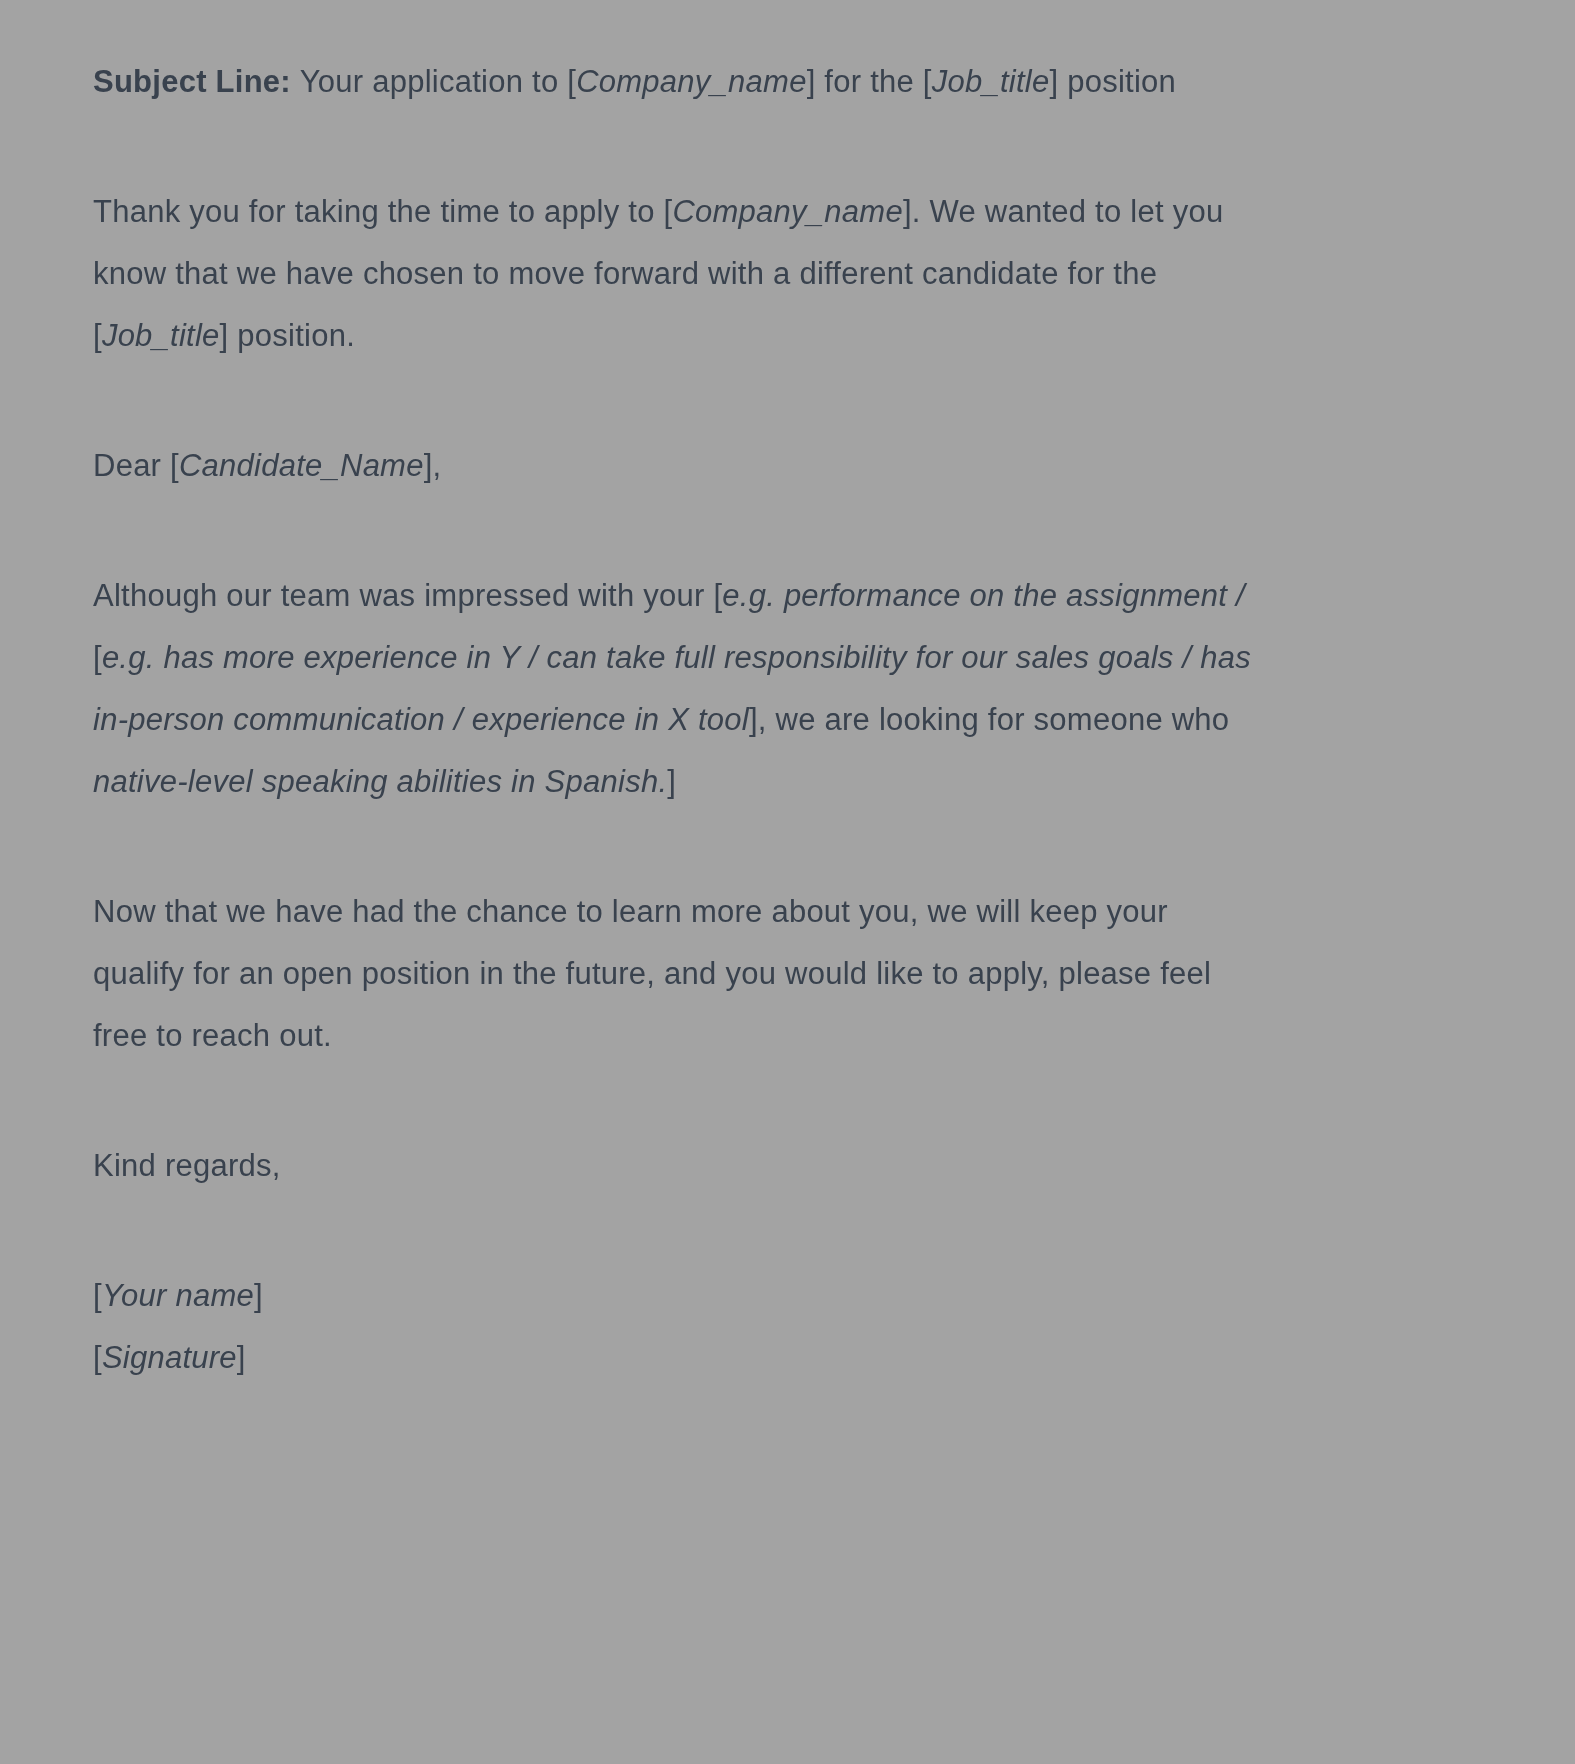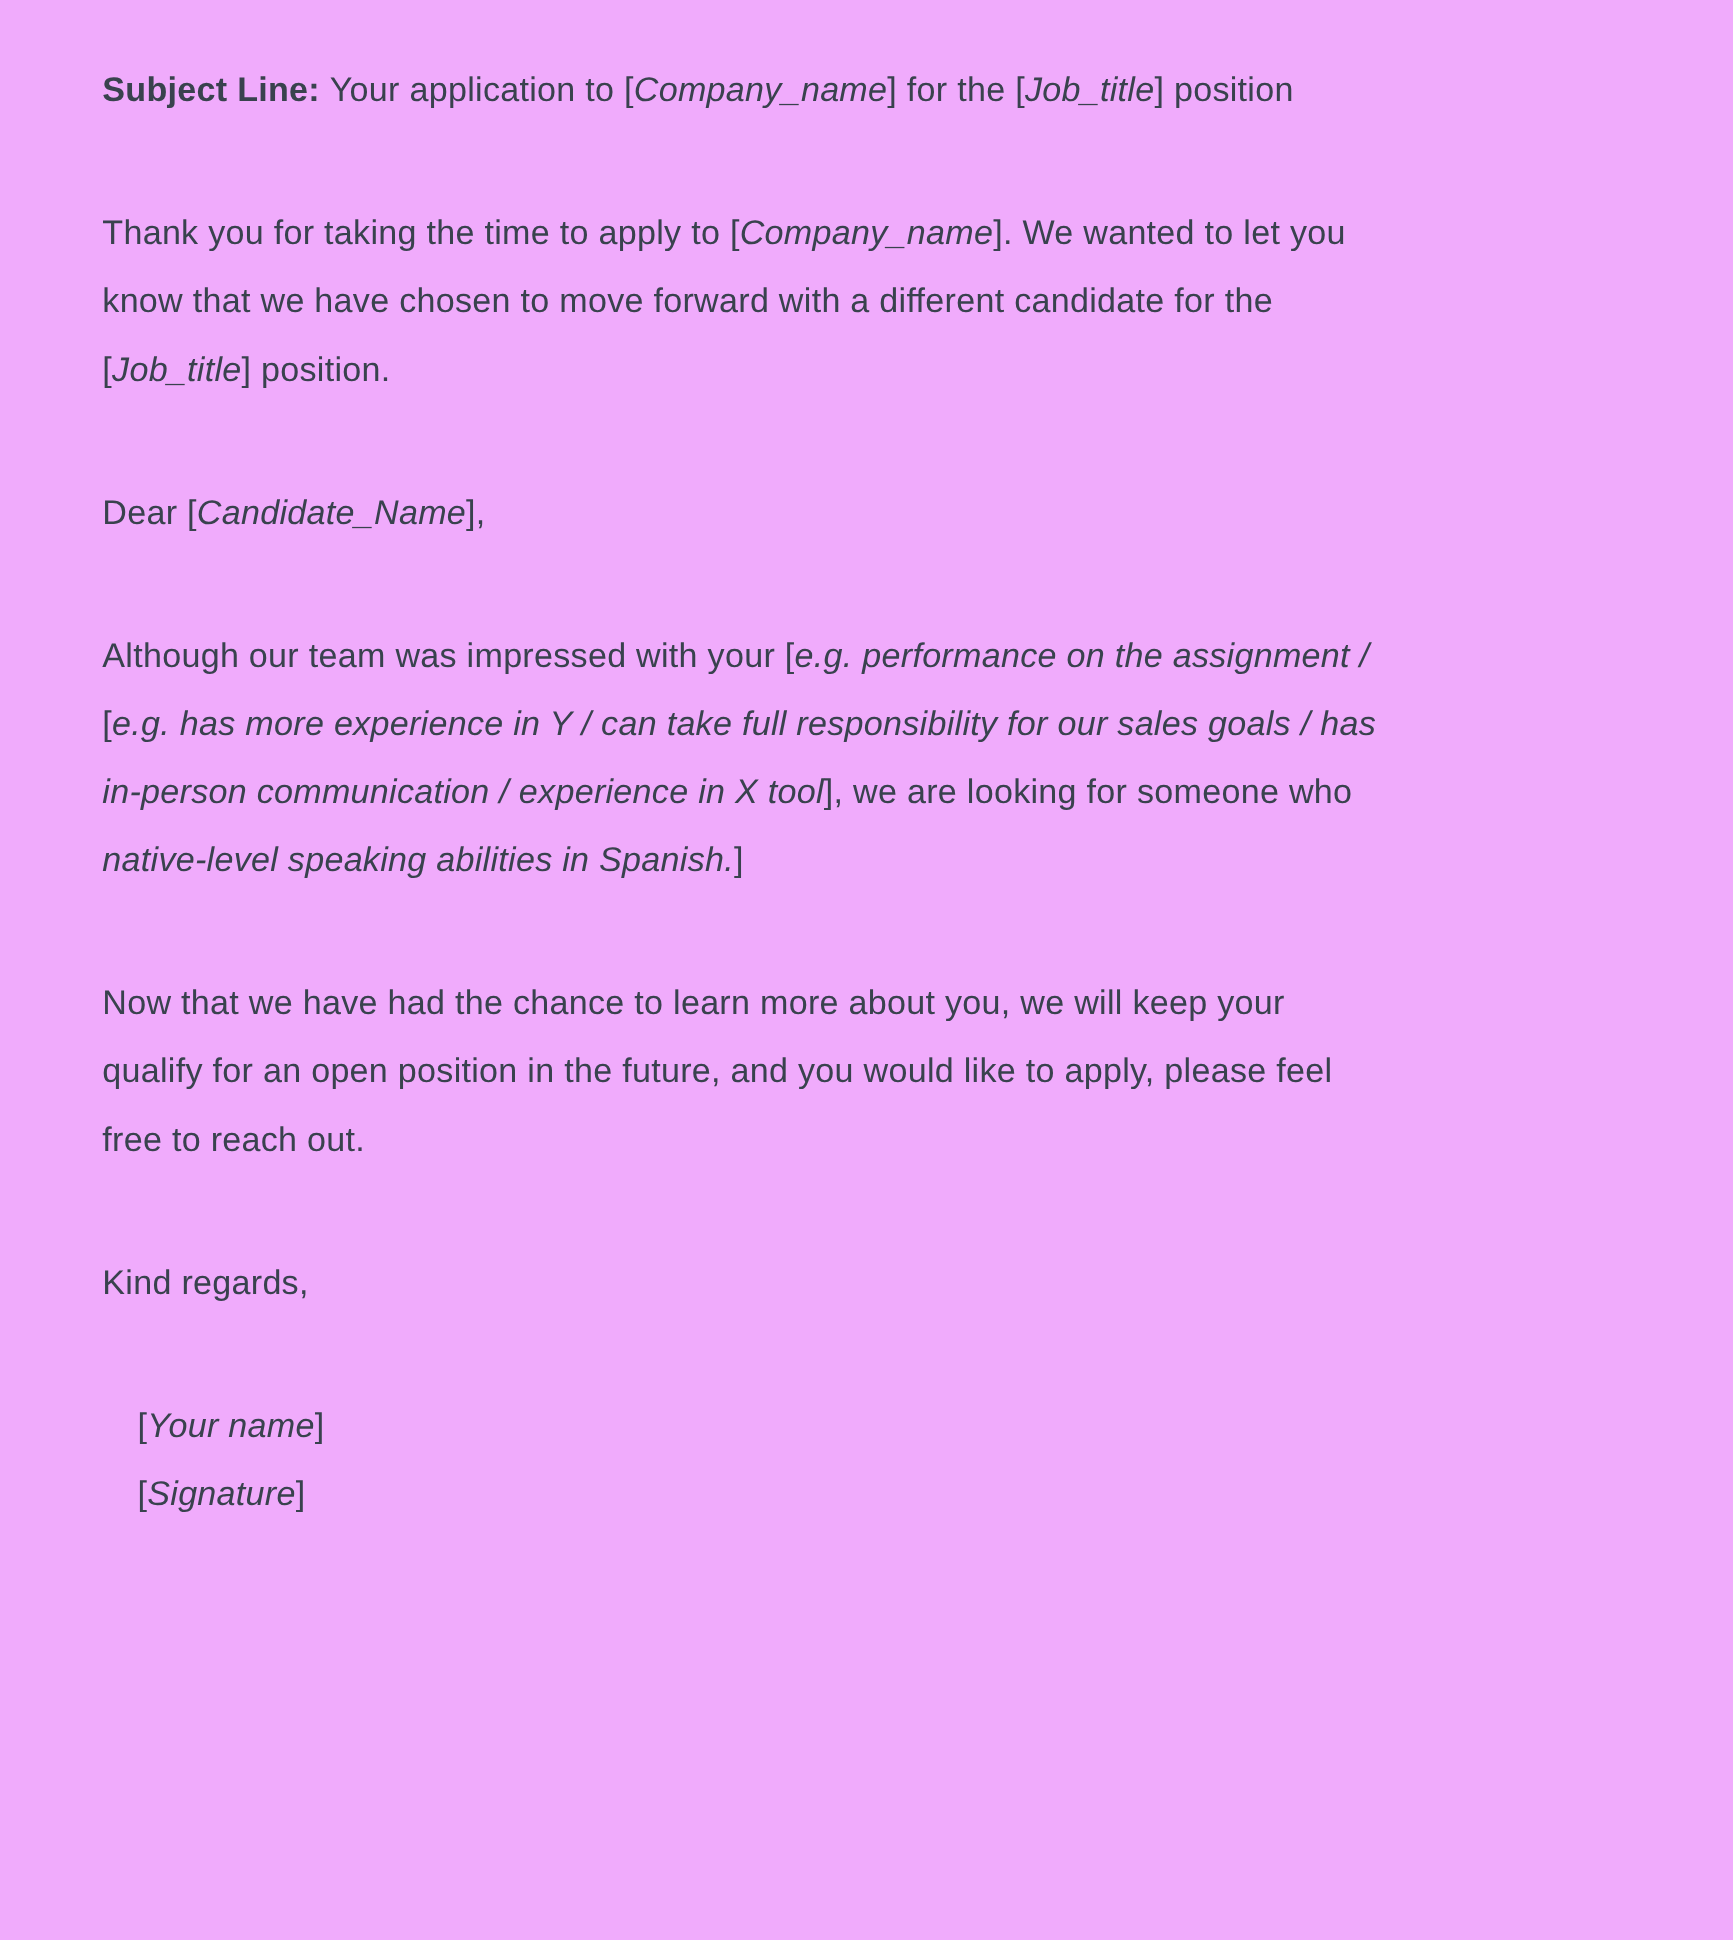--- a/index.html
+++ b/index.html
@@ -20,36 +20,35 @@
     font-size: 31px;
     line-height: 62px;
     letter-spacing: 0.25px;
     color: #39424e;
   }
   .paragraph {
     margin: 0 0 68px 0;
   }
   .paragraph:last-child {
     margin-bottom: 0;
-    margin-left: 32px;
   }
   .line {
     white-space: nowrap;
   }
   .bold {
     font-weight: 700;
   }
   .italic {
     font-style: italic;
   }
 </style>
 </head>
 <body>
 
-<div class="document" style="color: rgb(57, 66, 78); background: #f0abfc;">
+<div class="document" style="color: rgb(57, 66, 78); background: #a3a3a3;">
     <div class="paragraph">
       <div class="line"><span class="bold ">Subject Line: </span><span class="">Your application to [</span><span class="italic">Company_name</span><span class="">] for the [</span><span class="italic">Job_title</span><span class="">] position</span></div>
     </div>
     <div class="paragraph">
       <div class="line"><span class="">Thank you for taking the time to apply to [</span><span class="italic">Company_name</span><span class="">]. We wanted to let you</span></div>
       <div class="line"><span class="">know that we have chosen to move forward with a different candidate for the</span></div>
       <div class="line"><span class="">[</span><span class="italic">Job_title</span><span class="">] position.</span></div>
     </div>
     <div class="paragraph">
       <div class="line"><span class="">Dear [</span><span class="italic">Candidate_Name</span><span class="">],</span></div>

